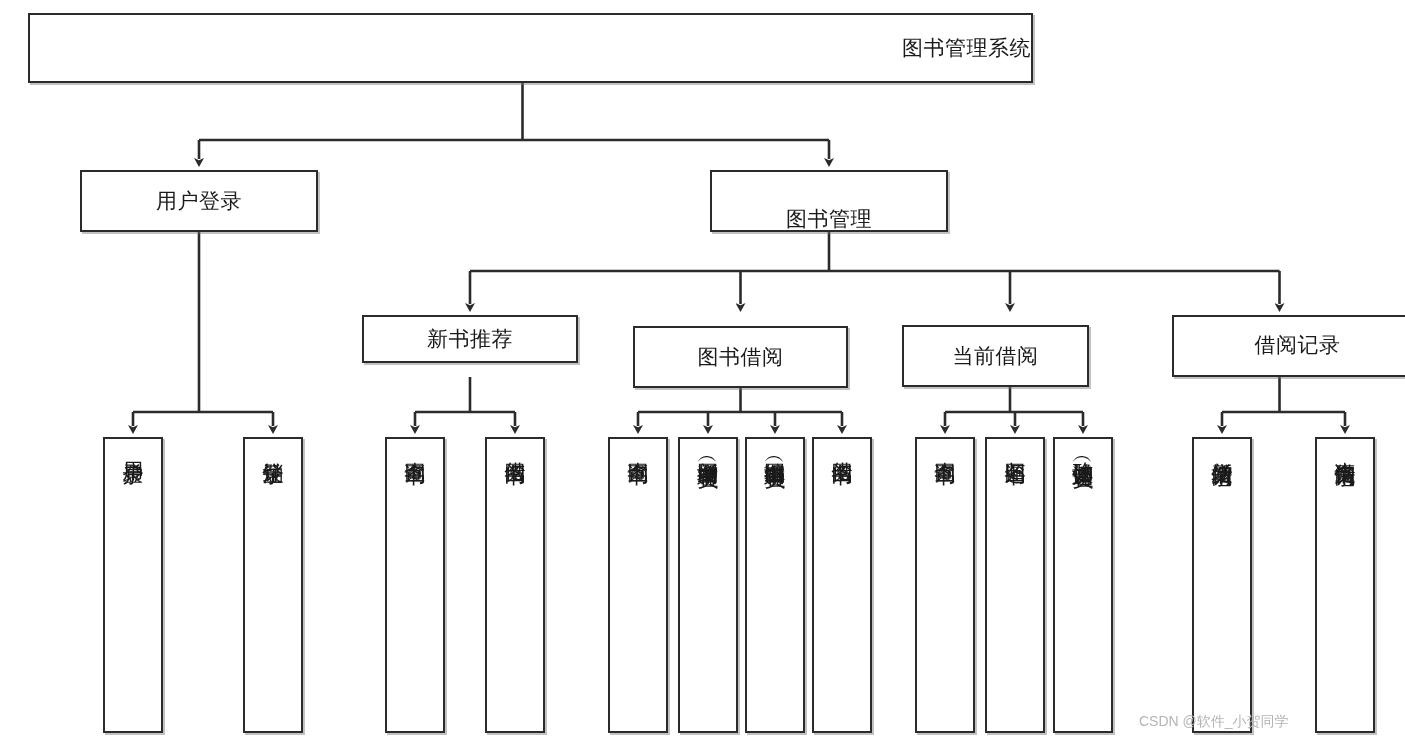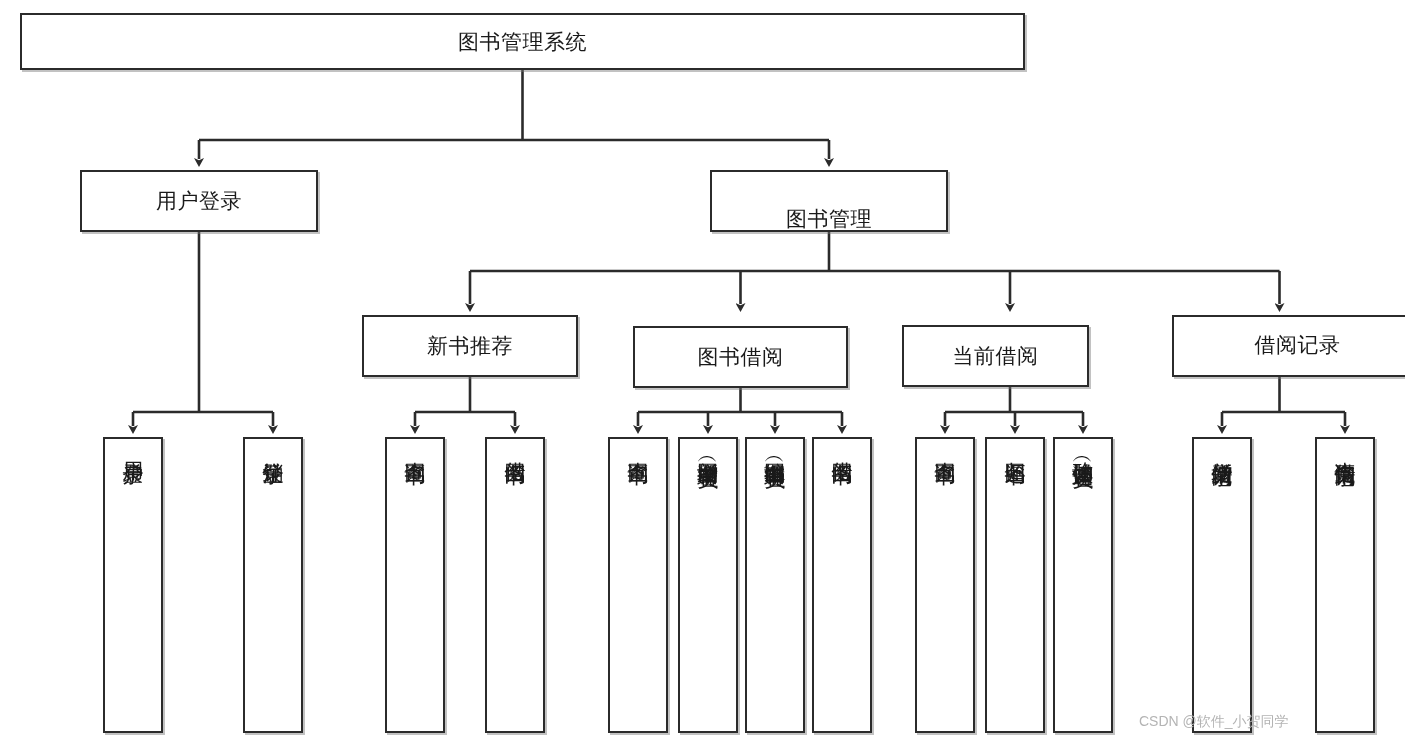--- a/index.html
+++ b/index.html
@@ -109,30 +109,30 @@
         <path d="M1015,412 L1015,426" marker-end="url(#arrowhead)"></path>
         <path d="M1083,412 L1083,426" marker-end="url(#arrowhead)"></path>
         <path d="M1279.5,377 L1279.5,412" stroke-linecap="butt"></path>
         <path d="M1222,412 L1345,412" stroke-linecap="butt"></path>
         <path d="M1222,412 L1222,426" marker-end="url(#arrowhead)"></path>
         <path d="M1345,412 L1345,426" marker-end="url(#arrowhead)"></path>
       </g>
   </svg>
 
   <div id="node-layer">
-      <div class="node horiz" style="left: 20px; top: 13px; width: 1005px; height: 57px;">
+      <div class="node horiz" style="left: 28px; top: 13px; width: 1005px; height: 70px; justify-content: flex-end;">
         <span class="node-label">图书管理系统</span>
       </div>
       <div class="node horiz" style="left: 80px; top: 170px; width: 238px; height: 62px;">
         <span class="node-label">用户登录</span>
       </div>
       <div class="node horiz" style="left: 710px; top: 170px; width: 238px; height: 62px; align-items: flex-end;">
         <span class="node-label">图书管理</span>
       </div>
-      <div class="node horiz" style="left: 362px; top: 315px; width: 216px; height: 62px;">
+      <div class="node horiz" style="left: 362px; top: 315px; width: 216px; height: 48px;">
         <span class="node-label">新书推荐</span>
       </div>
       <div class="node horiz" style="left: 633px; top: 326px; width: 215px; height: 62px;">
         <span class="node-label">图书借阅</span>
       </div>
       <div class="node horiz" style="left: 902px; top: 325px; width: 187px; height: 62px;">
         <span class="node-label">当前借阅</span>
       </div>
       <div class="node horiz" style="left: 1172px; top: 315px; width: 251px; height: 62px; font-family: Liberation Serif, serif;">
         <span class="node-label">借阅记录</span>

